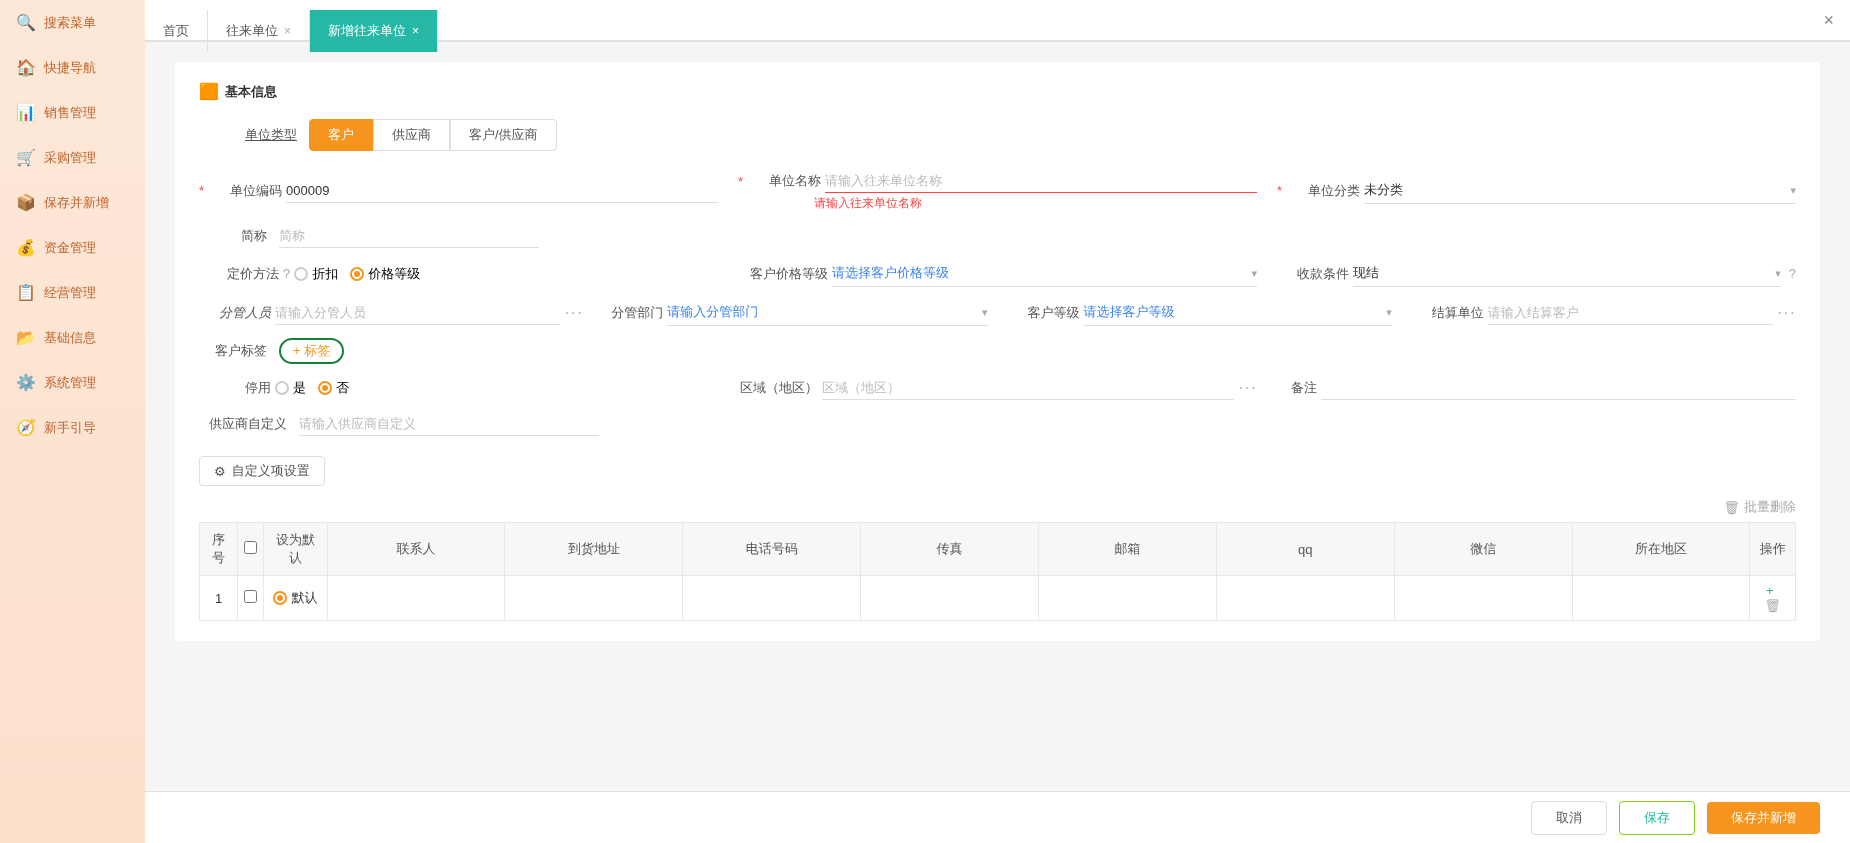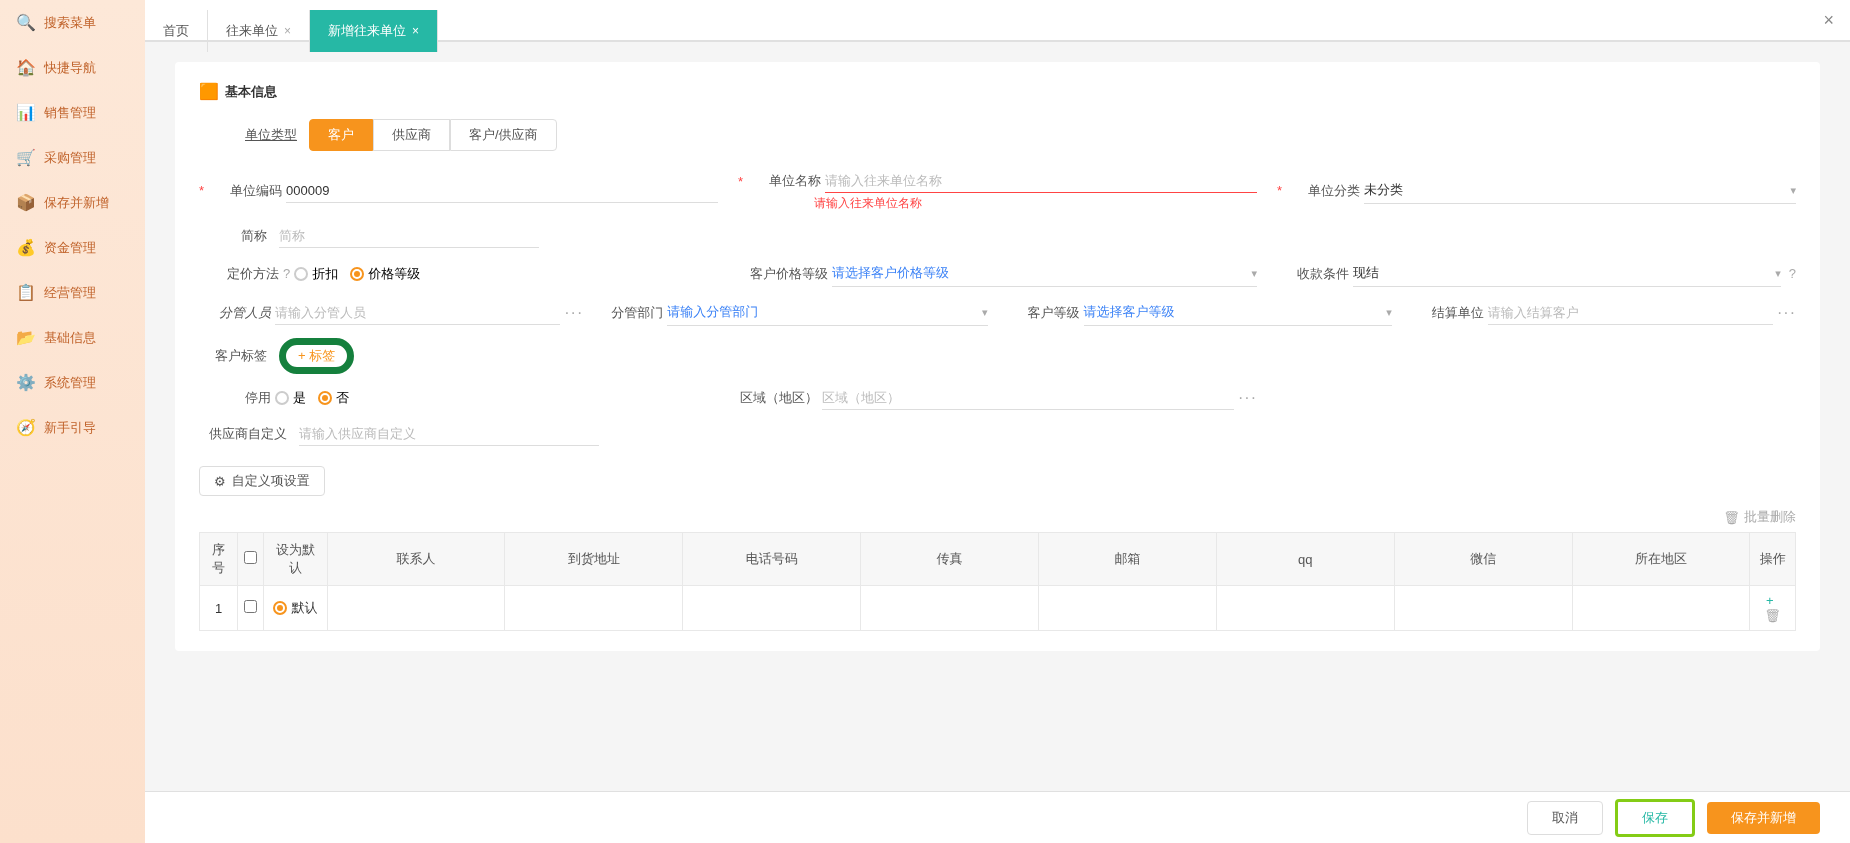--- a/index.html
+++ b/index.html
@@ -173,21 +173,21 @@
     .radio-circle.checked::after {
       content: '';
       width: 6px; height: 6px; border-radius: 50%; background: #f7941d;
     }
 
     
     .tag-add-btn {
       display: inline-flex;
       align-items: center;
       gap: 4px;
-      border: 7px solid #15803d;
+      border: 2px solid #15803d;
       color: #f7941d;
       border-radius: 20px;
       padding: 2px 12px;
       cursor: pointer;
       font-size: 12px;
     }
 
     
     .custom-settings-btn {
       display: inline-flex;
@@ -252,21 +252,21 @@
       padding: 7px 24px;
       border: 1px solid #ddd;
       border-radius: 4px;
       cursor: pointer;
       background: #fff;
       color: #555;
       font-size: 13px;
     }
     .btn-save {
       padding: 7px 24px;
-      border: 3px solid #84cc16;
+      border: 1px solid #84cc16;
       border-radius: 4px;
       cursor: pointer;
       background: #fff;
       color: #26b8a5;
       font-size: 13px;
     }
     .btn-save-new {
       padding: 7px 24px;
       border: none;
       border-radius: 4px;
@@ -487,20 +487,24 @@
             <div class="radio-item">
               <div class="radio-circle checked"></div>
               <span>否</span>
             </div>
           </div>
         </div>
         <div class="field-wrapper">
           <span class="field-label" style="min-width:80px;">区域（地区）</span>
           <input class="field-input" type="text" placeholder="区域（地区）" style="">
           <span class="dots-btn">···</span>
+        </div>
+        <div class="field-wrapper">
+          <span class="field-label" style="min-width:40px;">备注</span>
+          <input class="field-input" type="text" style="">
         </div>
       </div>
 
       
       <div style="display:flex; align-items:center; margin-bottom:20px;">
         <span class="field-label" style="min-width:100px; text-align:right; padding-right:12px;">供应商自定义</span>
         <input class="field-input" style="max-width: 300px;" type="text" placeholder="请输入供应商自定义">
       </div>
 
       

